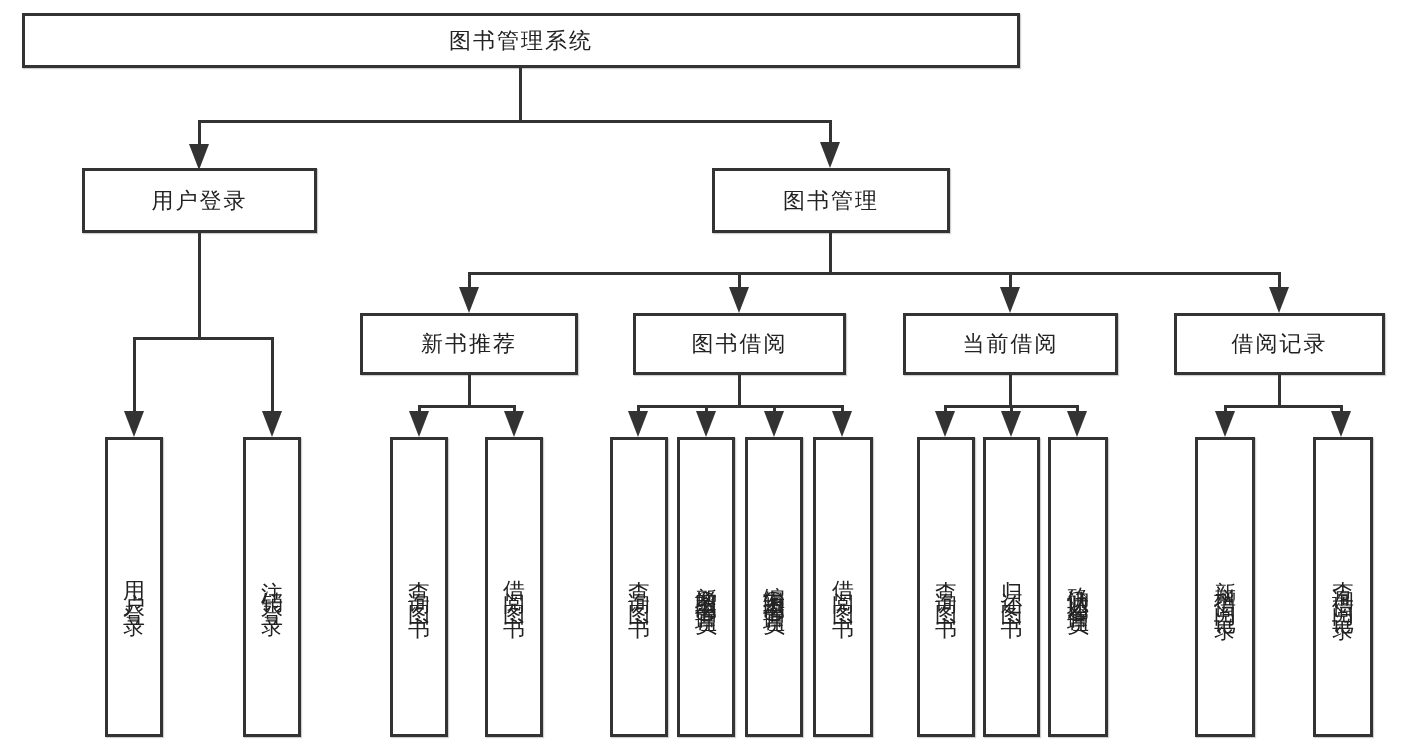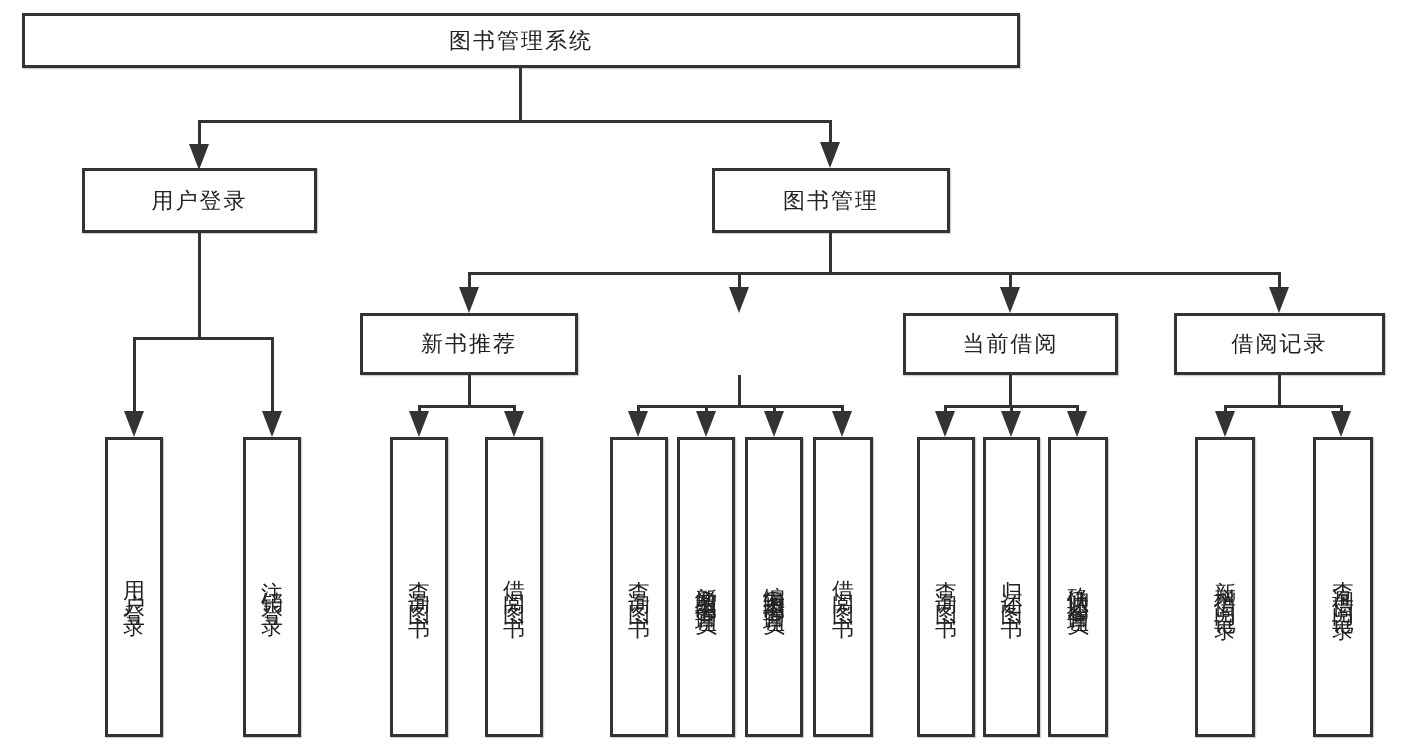--- a/index.html
+++ b/index.html
@@ -83,20 +83,21 @@
   <div class="vl" style="left:468px;  top:272px; height:17px;"></div>
   <div class="ar" style="left:459px;  top:287px;"></div>
   <div class="vl" style="left:738px;  top:272px; height:17px;"></div>
   <div class="ar" style="left:729px;  top:287px;"></div>
   <div class="vl" style="left:1009px; top:272px; height:17px;"></div>
   <div class="ar" style="left:1000px; top:287px;"></div>
   <div class="vl" style="left:1278px; top:272px; height:17px;"></div>
   <div class="ar" style="left:1269px; top:287px;"></div>
 
   <div class="box" style="left:360px;  top:313px; width:218px; height:62px;">新书推荐</div>
+  <div class="box" style="left:633px;  top:313px; width:213px; height:62px;">图书借阅</div>
   <div class="box" style="left:903px;  top:313px; width:215px; height:62px;text-align:right;">当前借阅</div>
   <div class="box" style="left:1174px; top:313px; width:211px; height:62px;">借阅记录</div>
 
   <div class="vl" style="left:468px; top:375px; height:32px;"></div>
   <div class="hl" style="left:418px; top:405px; width:98px;"></div>
   <div class="vl" style="left:418px; top:405px; height:10px;"></div>
   <div class="ar" style="left:409px; top:411px;"></div>
   <div class="vl" style="left:513px; top:405px; height:10px;"></div>
   <div class="ar" style="left:504px; top:411px;"></div>
 

